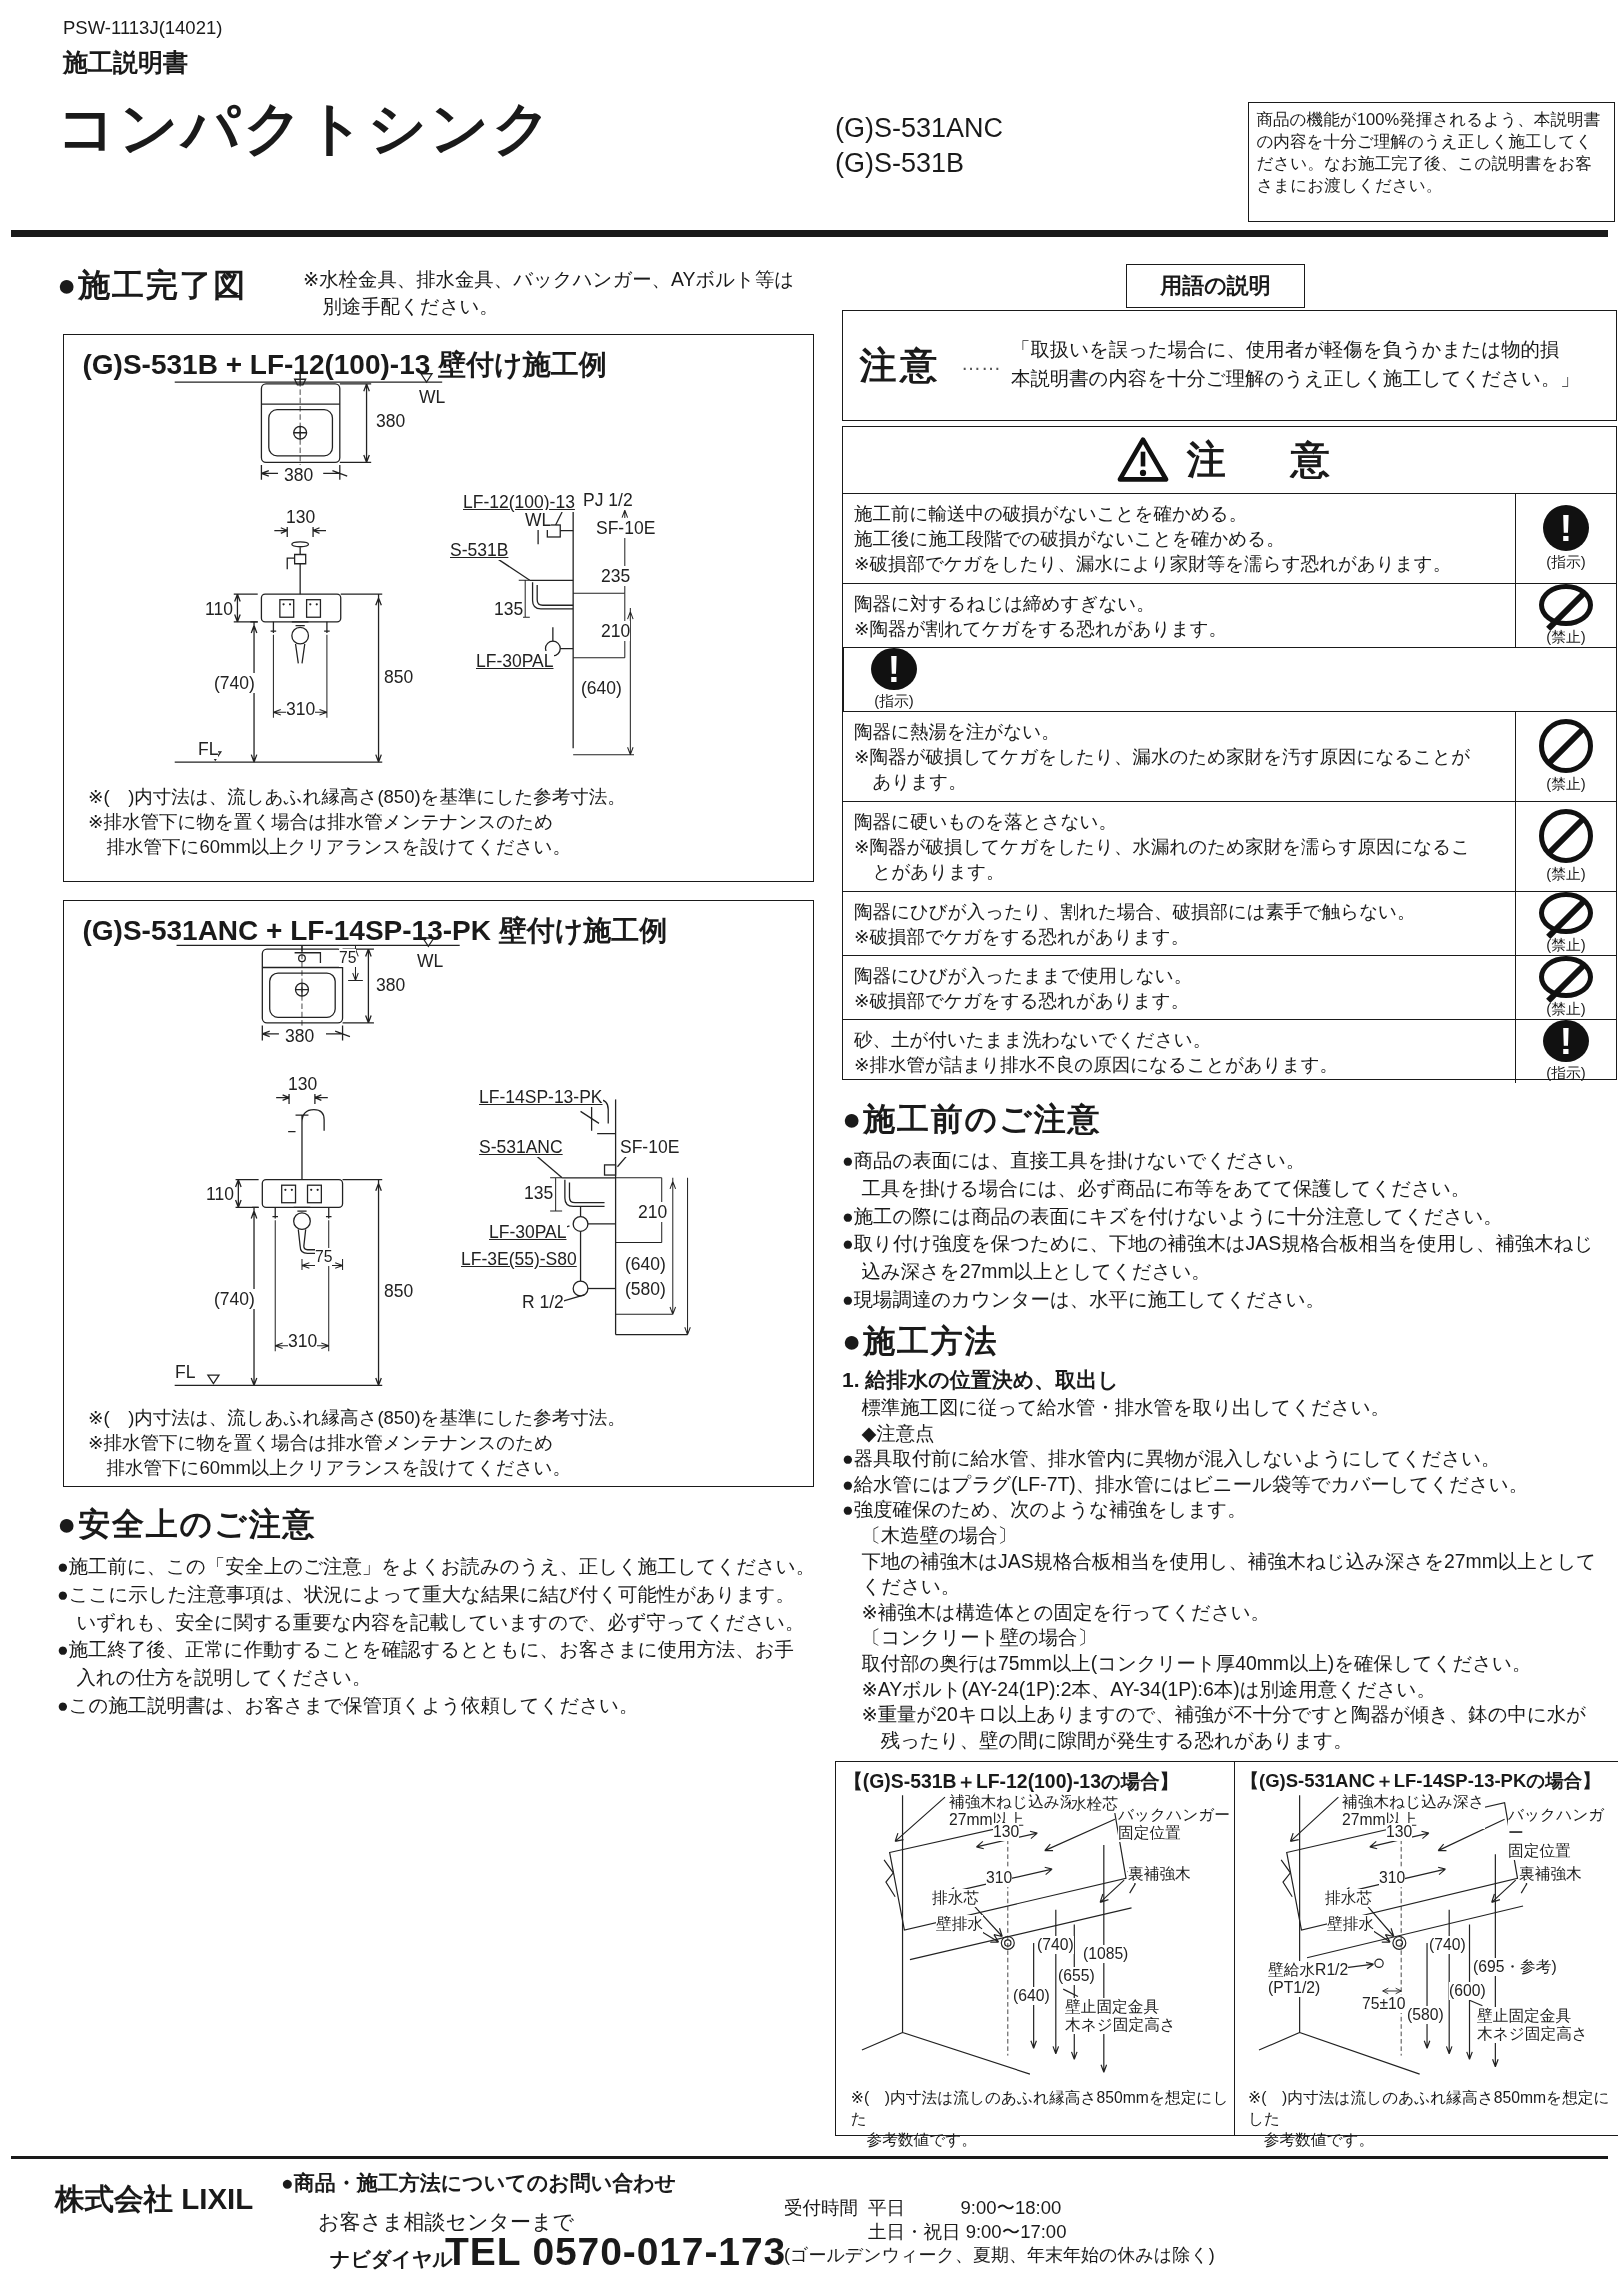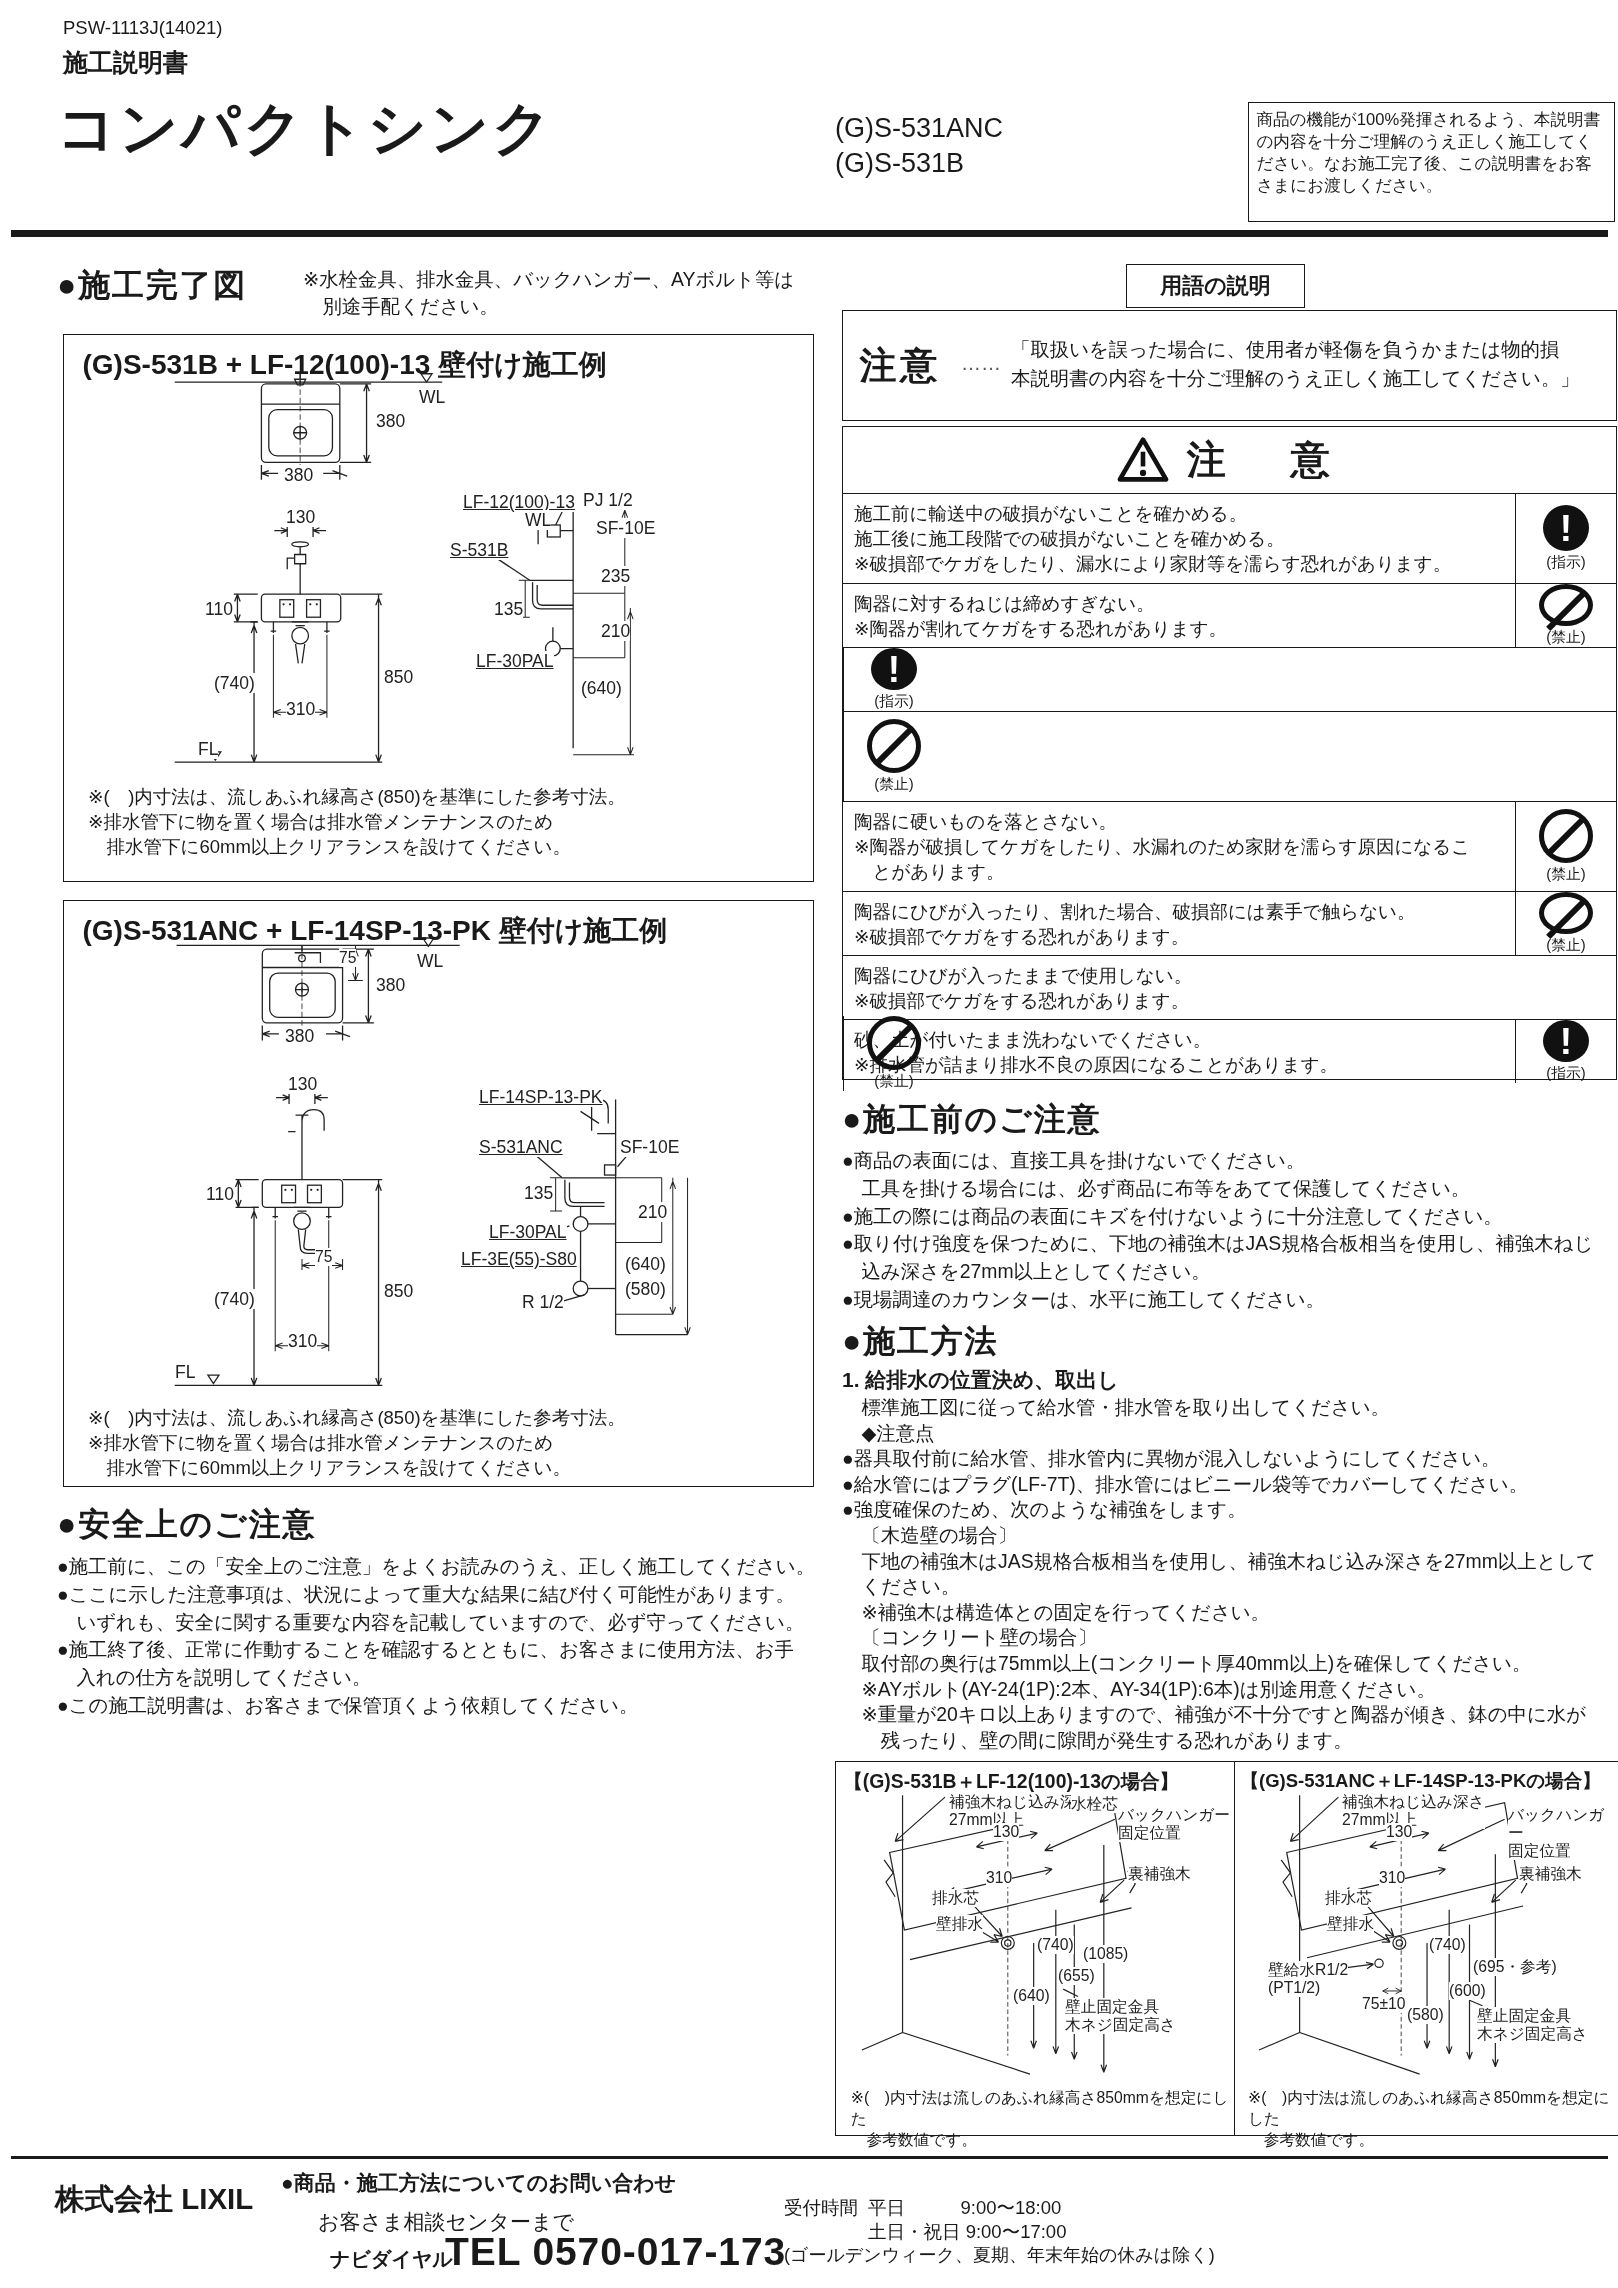--- a/index.html
+++ b/index.html
@@ -237,20 +237,23 @@
         <span class="c-icon-label">(禁止)</span>
       </div>
   </div>
   <div class="c-row" style="height:63px;">
     <div class="c-row-icon">
         <span class="icon-instr">!</span>
         <span class="c-icon-label">(指示)</span>
       </div>
   </div>
   <div class="c-row" style="height:89px;">
+    <div class="c-row-text">陶器に熱湯を注がない。
+※陶器が破損してケガをしたり、漏水のため家財を汚す原因になることが
+　あります。</div>
     <div class="c-row-icon">
         <span class="icon-prohibit"></span>
         <span class="c-icon-label">(禁止)</span>
       </div>
   </div>
   <div class="c-row" style="height:89px;">
     <div class="c-row-text">陶器に硬いものを落とさない。
 ※陶器が破損してケガをしたり、水漏れのため家財を濡らす原因になるこ
 　とがあります。</div>
     <div class="c-row-icon">
@@ -259,21 +262,21 @@
       </div>
   </div>
   <div class="c-row" style="height:63px;">
     <div class="c-row-text">陶器にひびが入ったり、割れた場合、破損部には素手で触らない。
 ※破損部でケガをする恐れがあります。</div>
     <div class="c-row-icon">
         <span class="icon-prohibit"></span>
         <span class="c-icon-label">(禁止)</span>
       </div>
   </div>
-  <div class="c-row" style="height:63px;flex-direction:column;">
+  <div class="c-row" style="height:63px;">
     <div class="c-row-text">陶器にひびが入ったままで使用しない。
 ※破損部でケガをする恐れがあります。</div>
     <div class="c-row-icon">
         <span class="icon-prohibit"></span>
         <span class="c-icon-label">(禁止)</span>
       </div>
   </div>
   <div class="c-row" style="height:63px;">
     <div class="c-row-text">砂、土が付いたまま洗わないでください。
 ※排水管が詰まり排水不良の原因になることがあります。</div>

